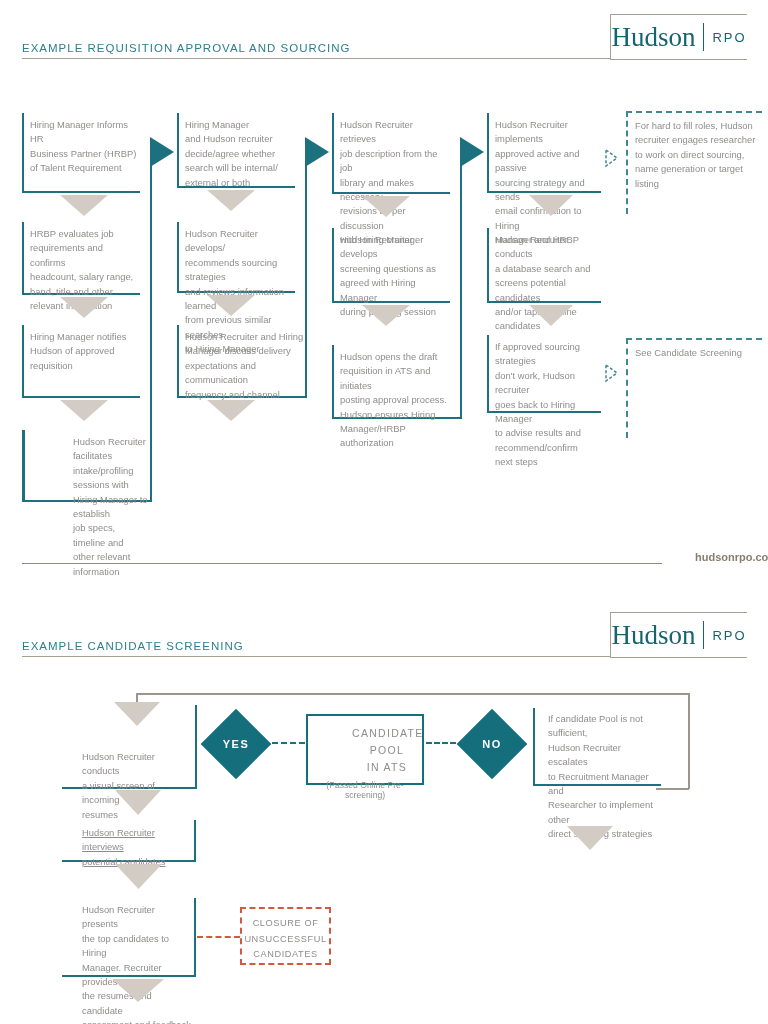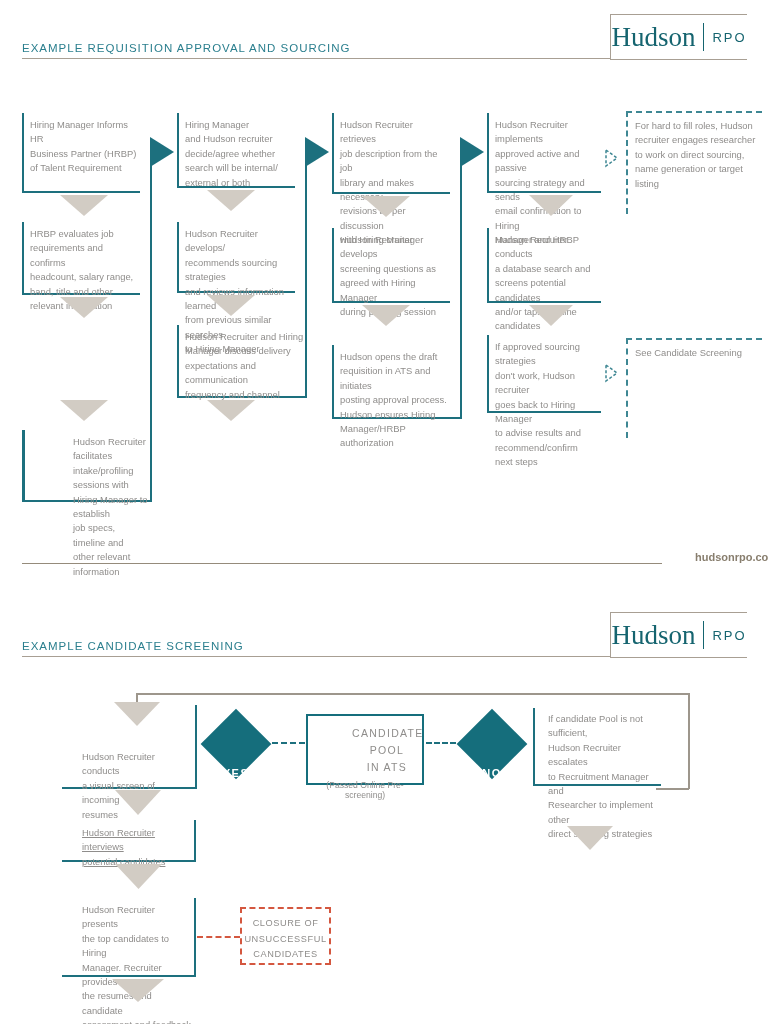--- a/index.html
+++ b/index.html
@@ -25,21 +25,21 @@
   
   .garr{position:absolute;background:#d2ccc4;clip-path:polygon(0 0,100% 0,50% 100%);}
   .tarr{position:absolute;background:#1d707e;clip-path:polygon(0 0,100% 50%,0 100%);}
   .vline{position:absolute;width:2px;background:#1d707e;}
   .gl{position:absolute;background:#9d968c;}
   .tdash{position:absolute;border-top:2px dashed #1d707e;}
   .rdash{position:absolute;border-top:2px dashed #d4573f;}
   .note{position:absolute;box-sizing:border-box;border-top:2px dashed #3e8793;border-left:2px dashed #3e8793;
         color:#8f8d8b;font-size:9.4px;line-height:14.4px;white-space:pre-line;padding:6px 4px 0 7px;}
   
-  .dwrap{position:absolute;width:70px;height:70px;display:flex;align-items:flex-end;justify-content:center;}
+  .dwrap{position:absolute;width:70px;height:70px;display:flex;align-items:center;justify-content:center;}
   .dshape{position:absolute;left:10px;top:10px;width:50px;height:50px;background:#156e7c;transform:rotate(45deg);}
   .dlabel{position:relative;color:#fff;font-weight:bold;font-size:11px;letter-spacing:1.5px;}
   .pool{position:absolute;box-sizing:border-box;border:2px solid #156e7c;text-align:center;color:#8f8d8b;
         padding-top:9px;background:#fff;}
   .pooltitle{font-size:10.5px;letter-spacing:1.3px;white-space:pre-line;line-height:17px;margin-left:44px;}
   .poolsub{font-size:8.6px;margin-top:4px;}
   .redbox{position:absolute;box-sizing:border-box;border:2px dashed #d4573f;color:#8f8d8b;text-align:center;
           font-size:9.2px;letter-spacing:.6px;line-height:15.5px;white-space:pre-line;padding-top:7px;}
   .footerline{position:absolute;height:1px;background:#958b7b;}
   .footertext{position:absolute;color:#887e6e;font-size:11px;font-weight:bold;margin-left:32px;}
@@ -60,20 +60,23 @@
   <div class="fbox bl bb" style="left:22px;top:113px;width:118px;height:80px;">Hiring Manager Informs HR
 Business Partner (HRBP)
 of Talent Requirement</div>
   <div class="garr" style="left:60px;top:195px;width:48px;height:21px;"></div>
   <div class="fbox bl bb" style="left:22px;top:222px;width:118px;height:73px;">HRBP evaluates job
 requirements and confirms
 headcount, salary range,
 band, title and other
 relevant information</div>
   <div class="garr" style="left:60px;top:297px;width:48px;height:21px;"></div>
+  <div class="fbox bl bb" style="left:22px;top:325px;width:118px;height:73px;">Hiring Manager notifies
+Hudson of approved
+requisition</div>
   <div class="garr" style="left:60px;top:400px;width:48px;height:21px;"></div>
   <div class="fbox bl3 bb" style="left:22px;top:430px;width:129px;height:72px;">Hudson Recruiter facilitates
 intake/profiling sessions with
 Hiring Manager to establish
 job specs, timeline and
 other relevant information</div>
   <div class="vline" style="left:150px;top:150px;height:352px;"></div>
   <div class="tarr" style="left:150px;top:137px;width:24px;height:30px;"></div>
 
   <div class="fbox bl bb" style="left:177px;top:113px;width:118px;height:75px;">Hiring Manager

